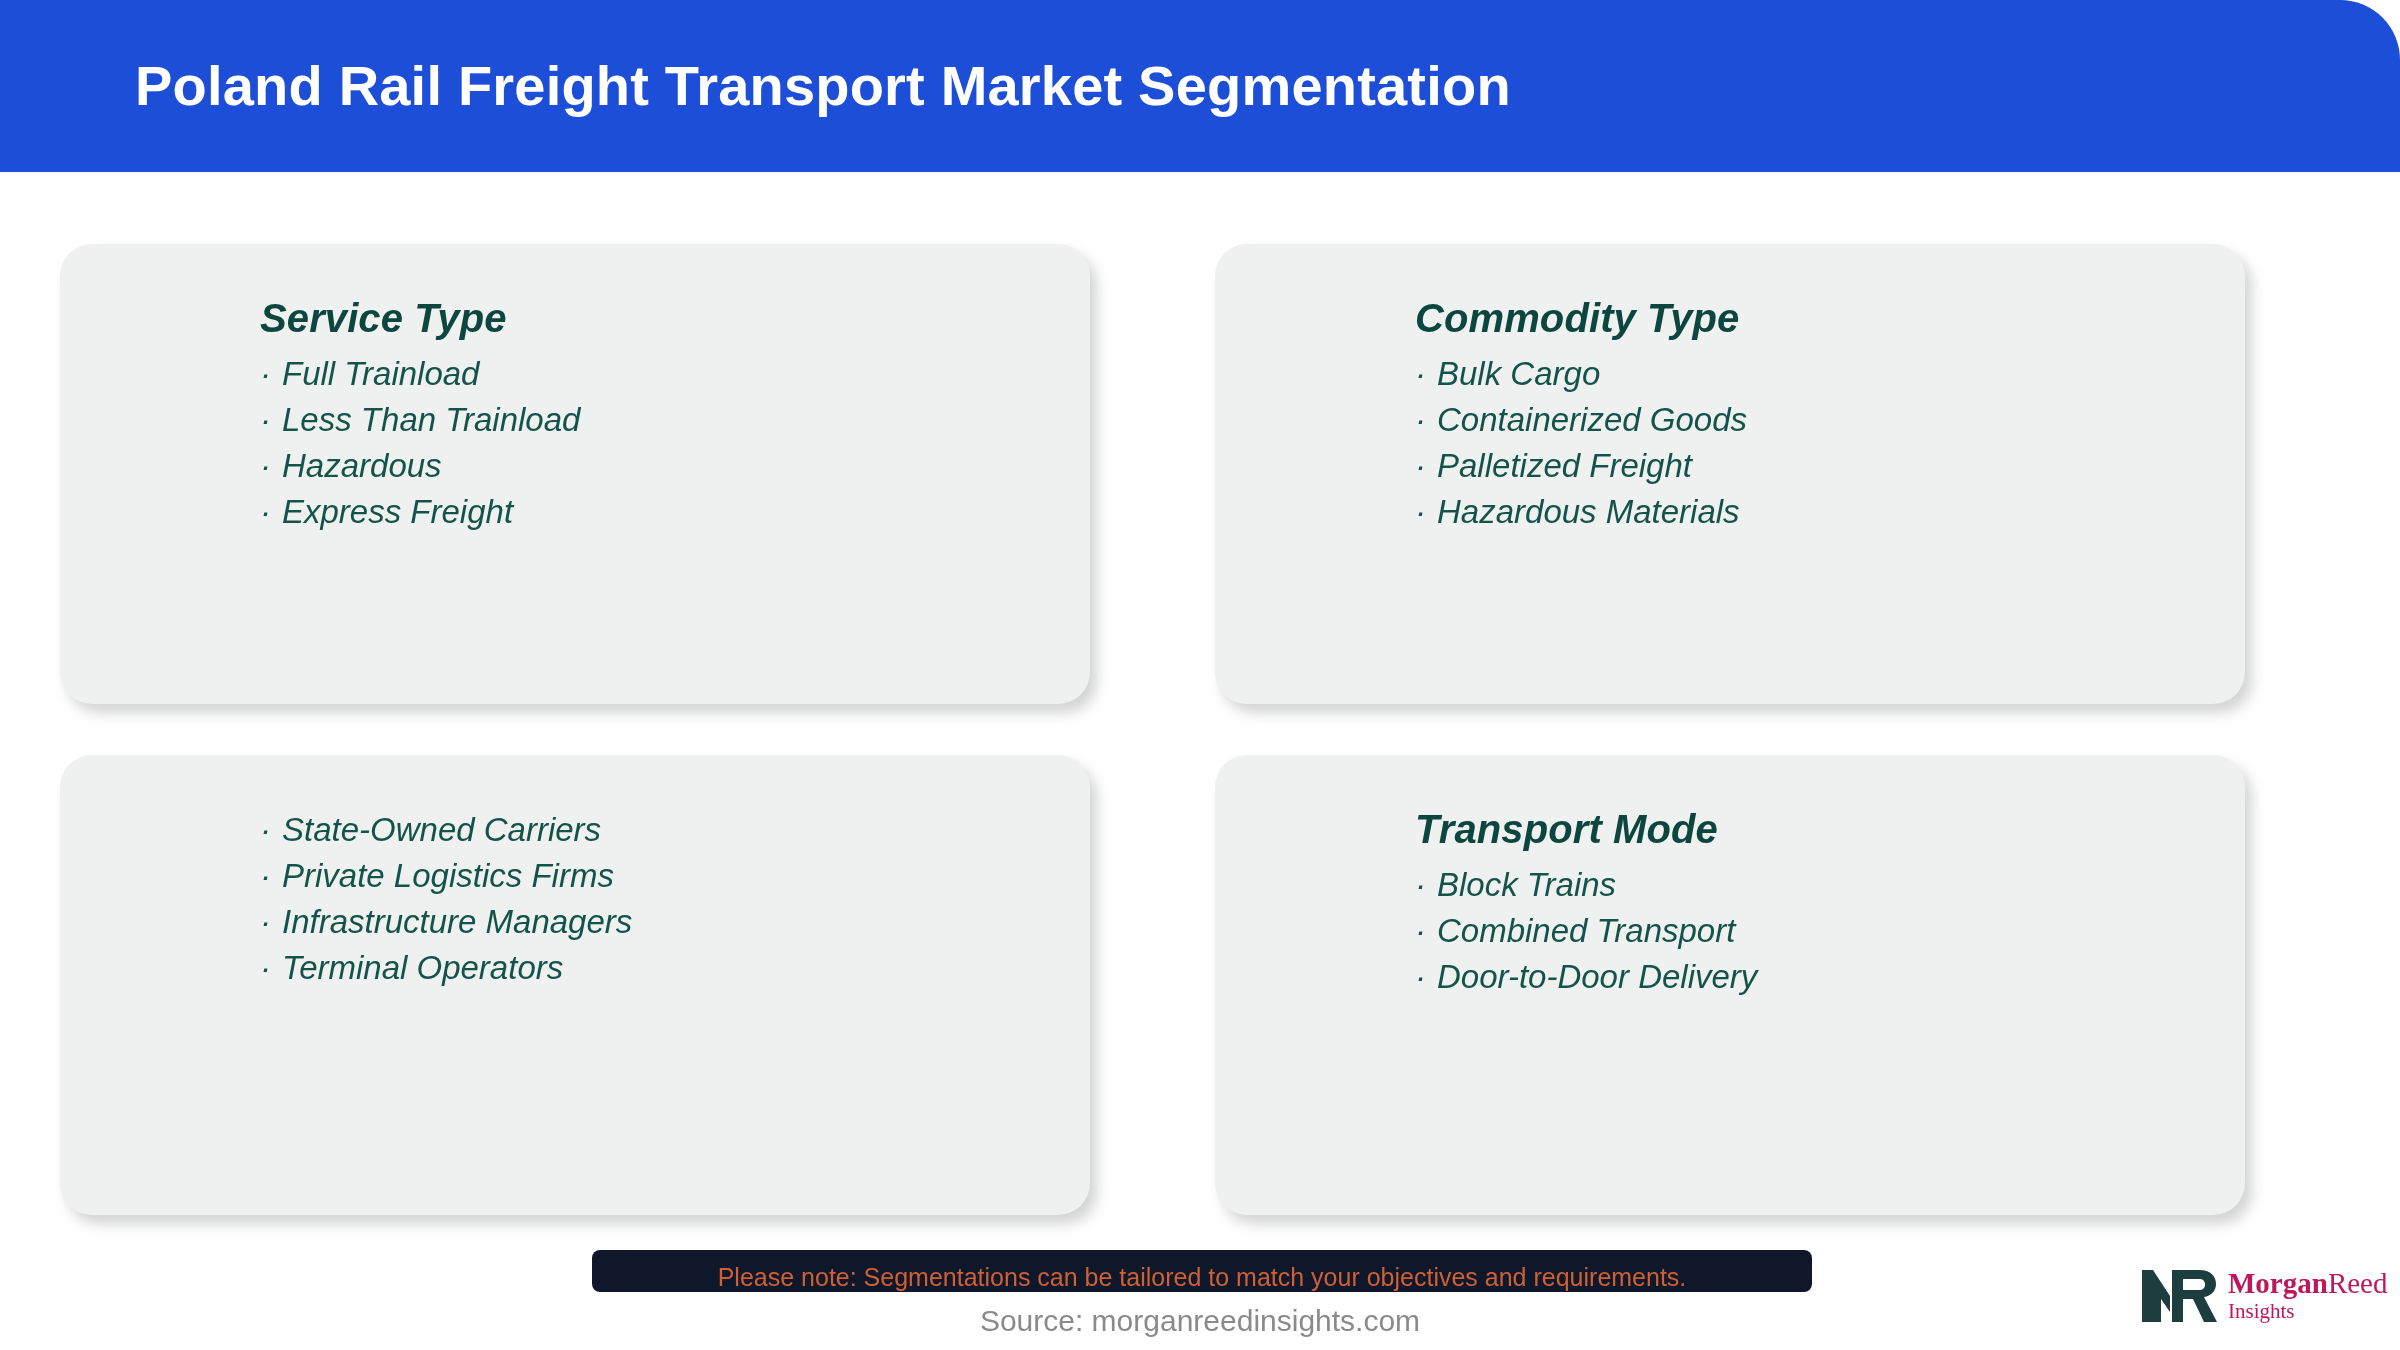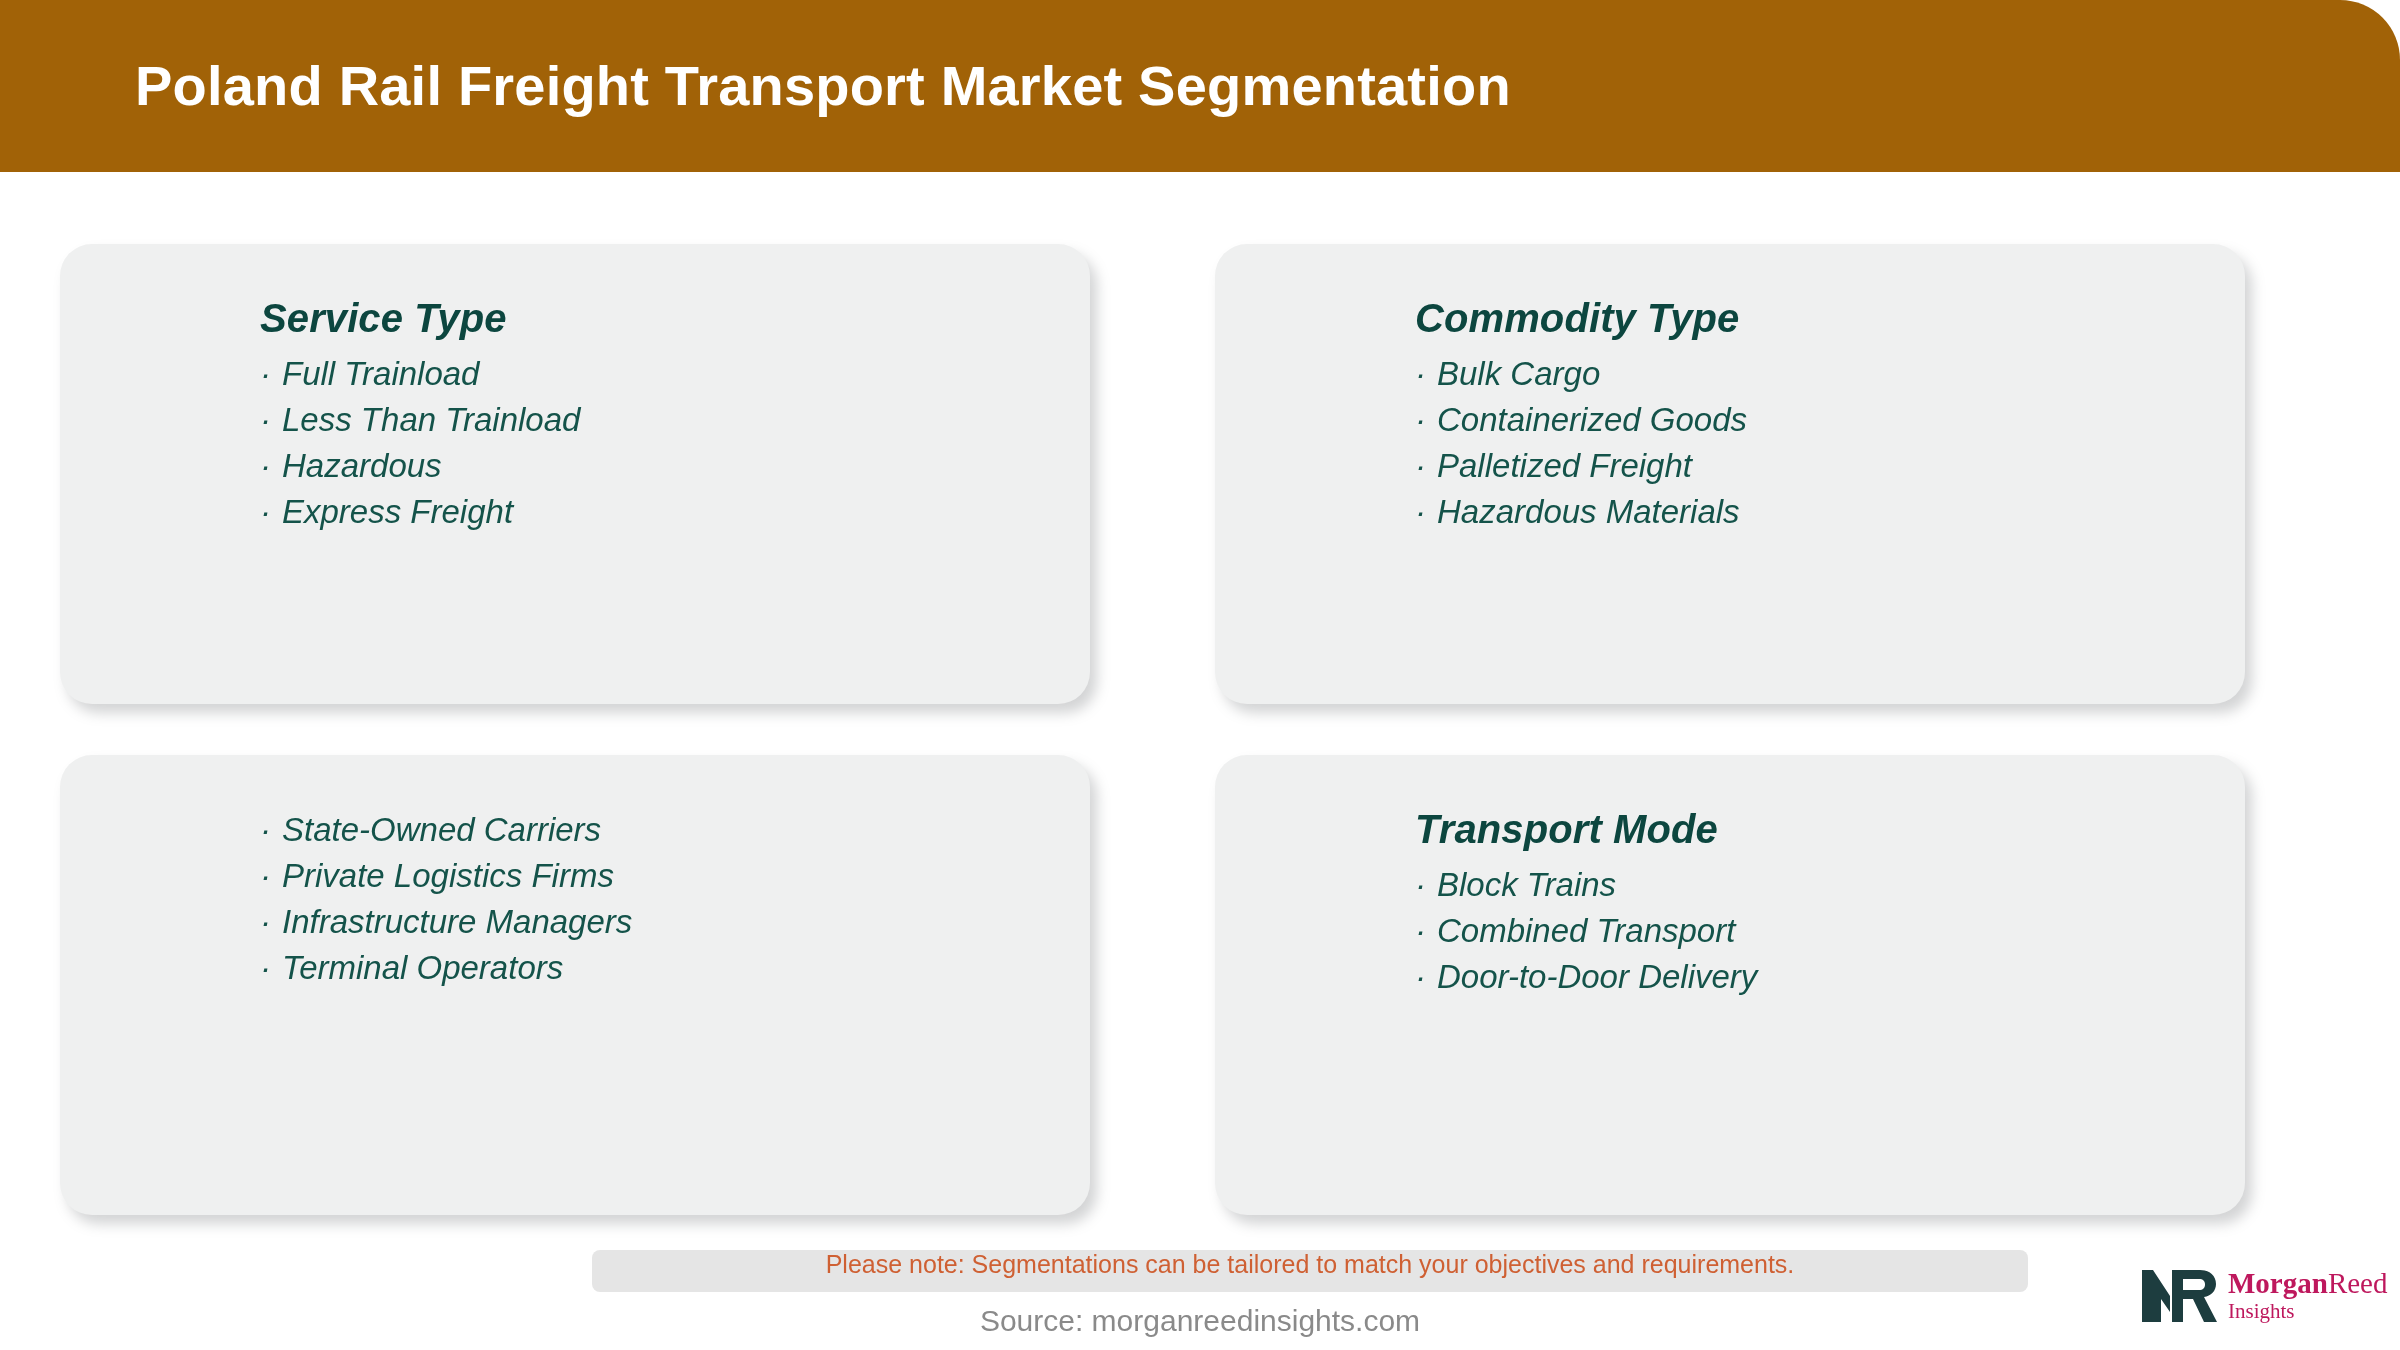--- a/index.html
+++ b/index.html
@@ -15,21 +15,21 @@
     position: relative;
   }
 
   
   #header-banner {
     position: absolute;
     left: 0;
     top: 0;
     width: 2400px;
     height: 172px;
-    background: #a16207;
+    background: #1d4ed8;
     border-top-right-radius: 60px;
     box-sizing: border-box;
   }
   #page-title {
     position: absolute;
     left: 135px;
     top: 0;
     height: 172px;
     line-height: 172px;
     font-size: 56px;
@@ -92,26 +92,26 @@
     position: absolute;
     left: 0;
     top: 1240px;
     width: 2400px;
     height: 110px;
   }
   #note-box {
     position: absolute;
     left: 592px;
     top: 10px;
-    width: 1436px;
+    width: 1220px;
     height: 42px;
-    background: #e5e5e5;
+    background: #0f172a;
     border-radius: 8px;
     display: flex;
-    align-items: flex-start;
+    align-items: flex-end;
     justify-content: center;
     box-sizing: border-box;
   }
   #note-text {
     font-size: 25px;
     color: #cf6033;
     white-space: nowrap;
   }
   #source-text {
     position: absolute;

